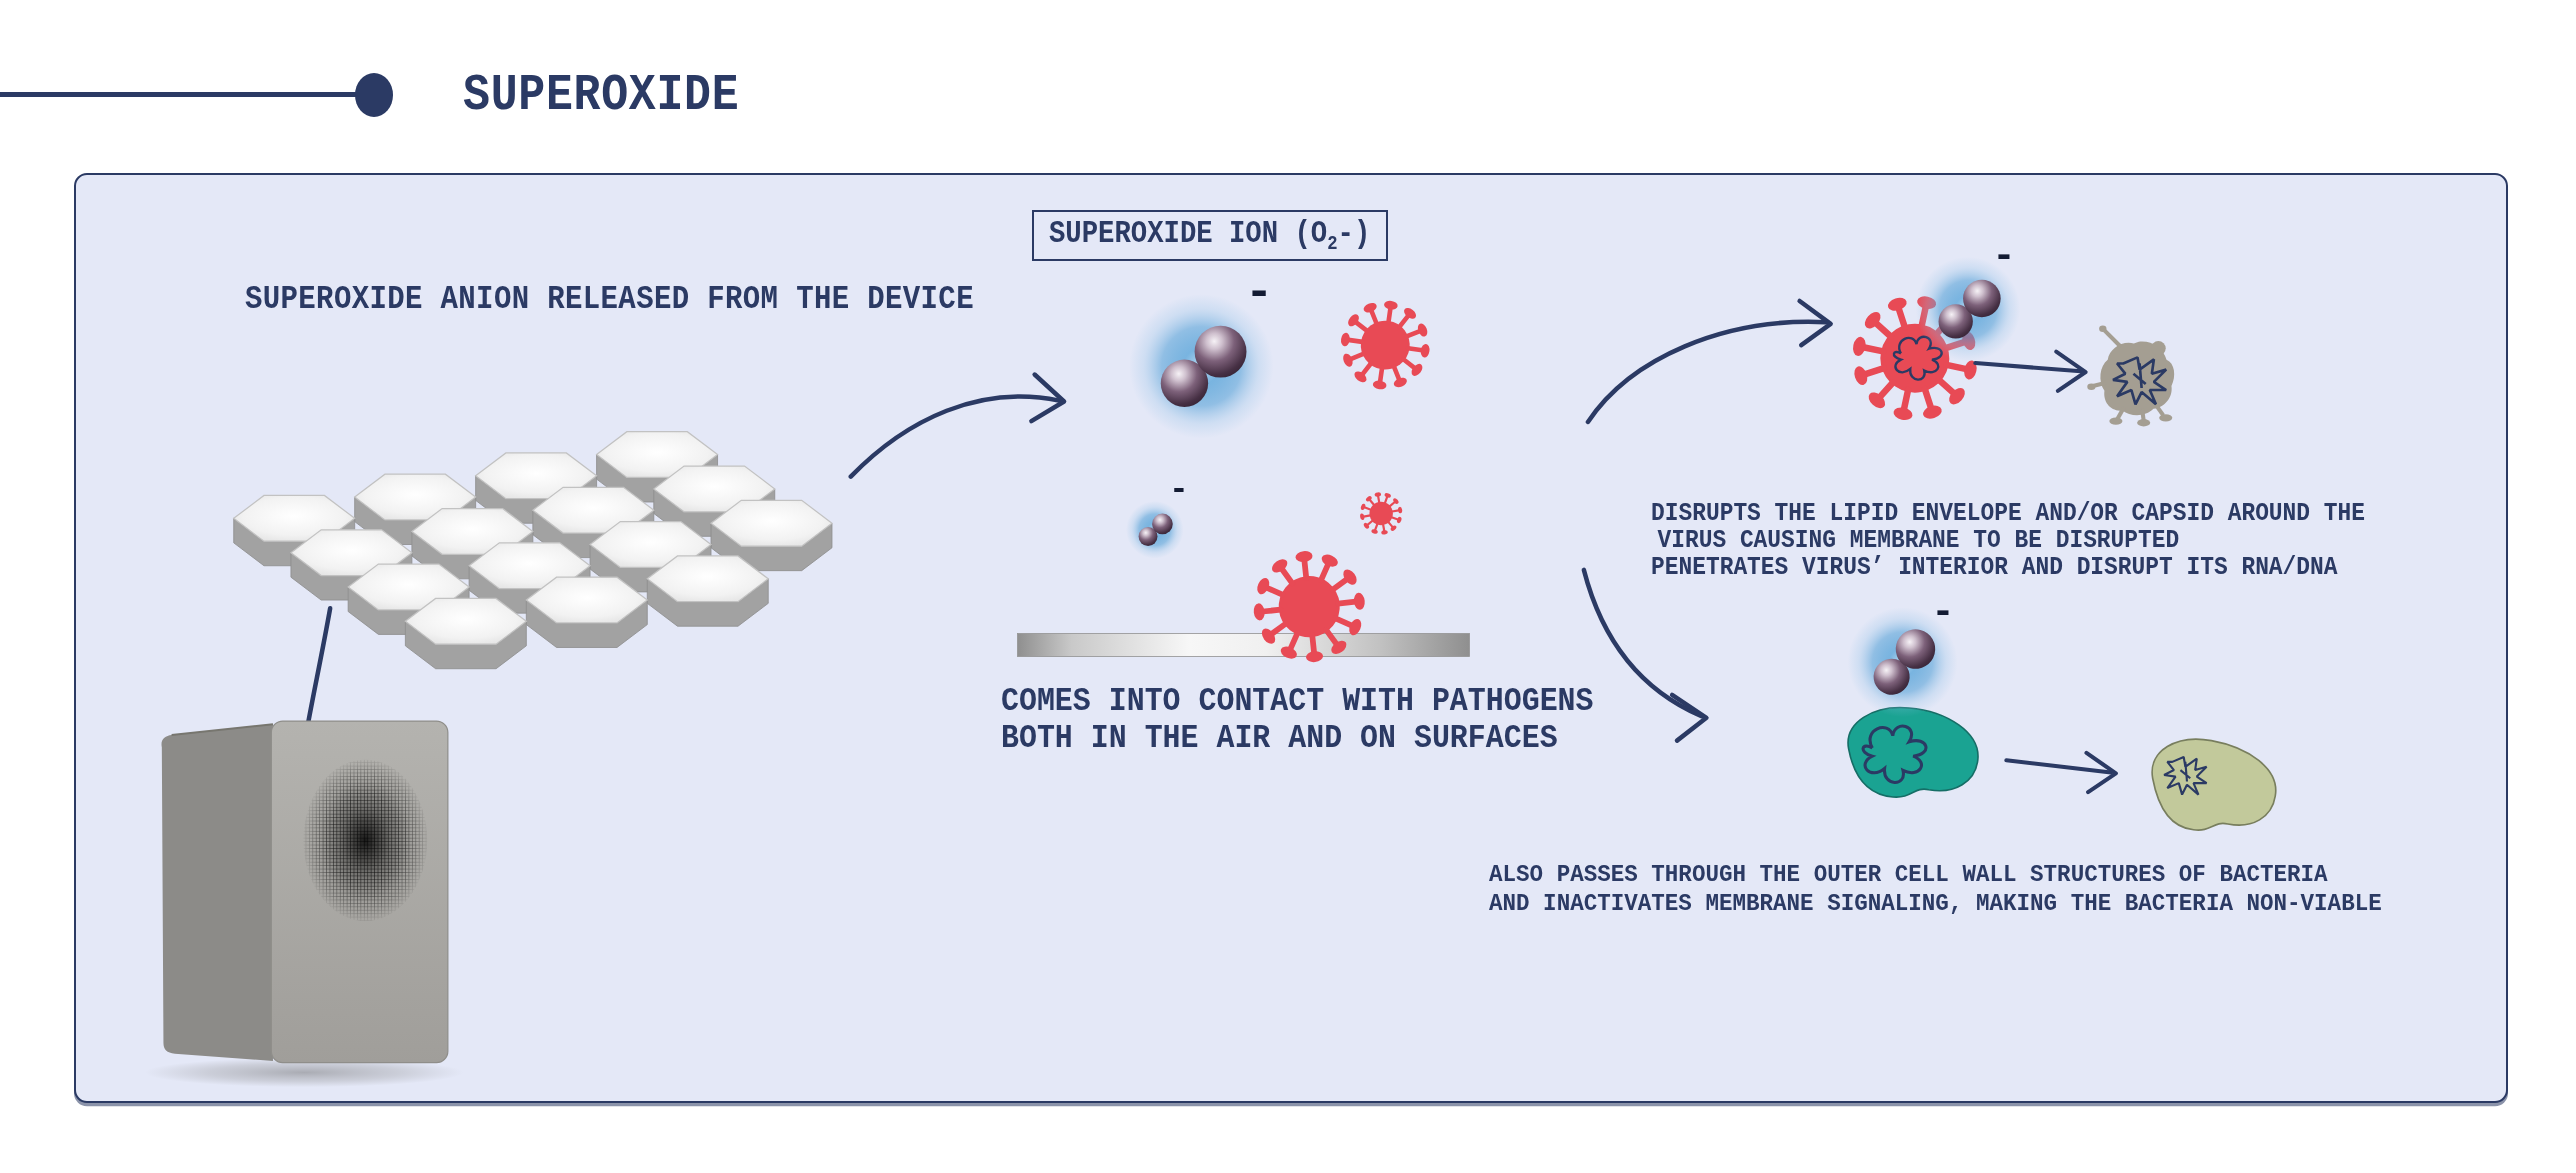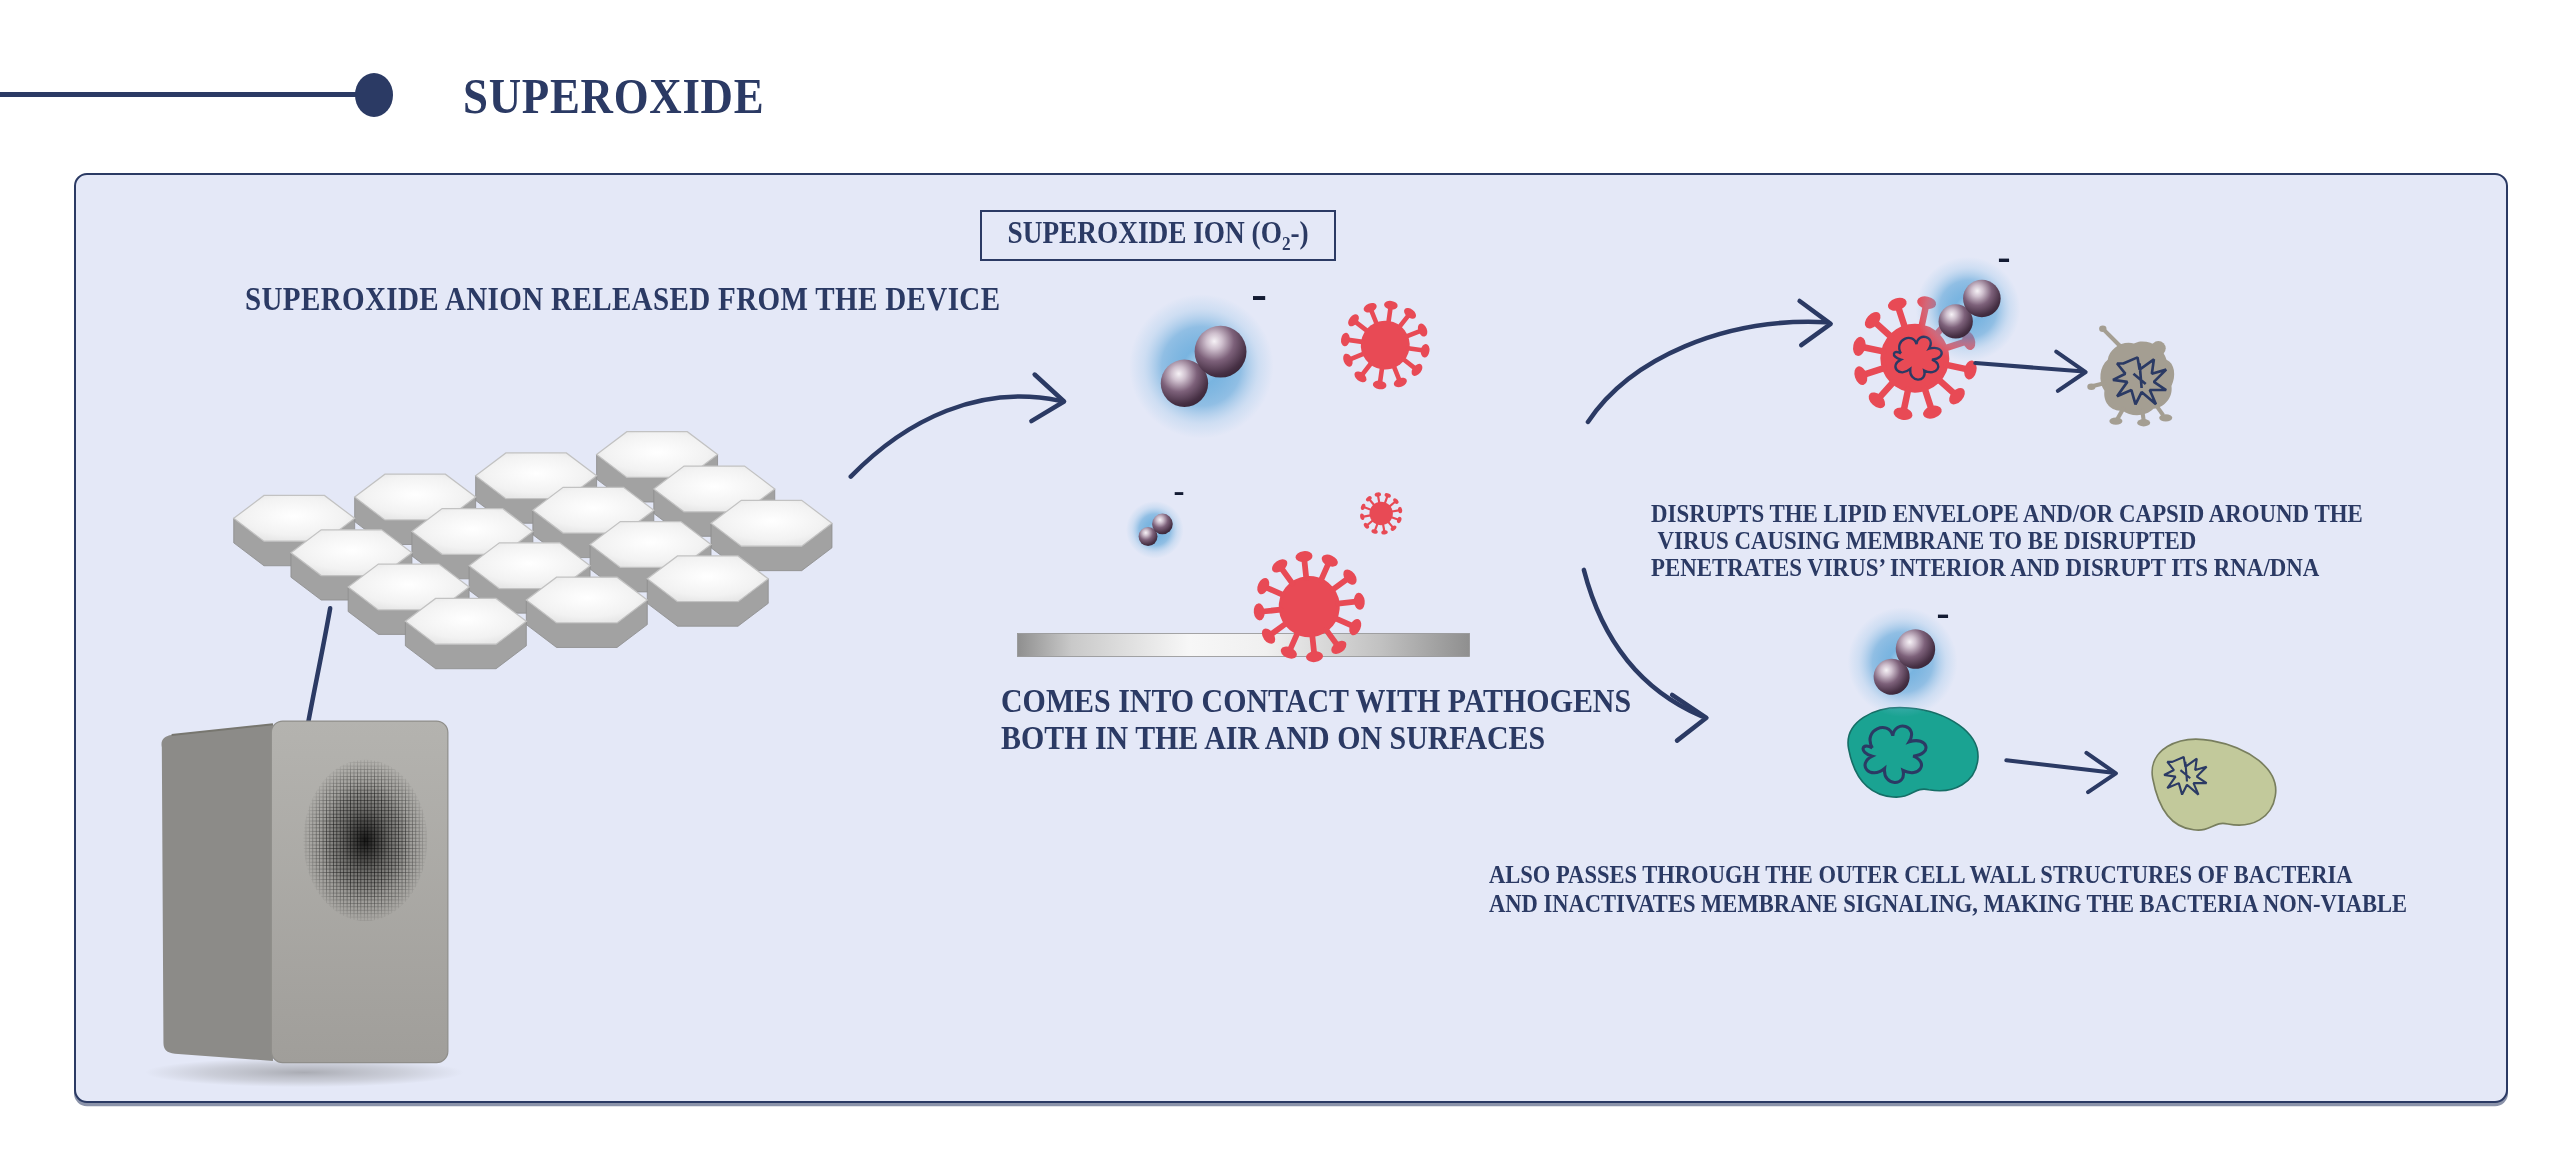--- a/index.html
+++ b/index.html
@@ -1,35 +1,35 @@
 <!DOCTYPE html>
 <html style="font-size:13px"><head>
 <meta charset="utf-8">
 <style>
   html,body{margin:0;padding:0;background:#ffffff;}
   .stage{position:relative;width:2576px;height:1174px;background:#ffffff;overflow:hidden;
-         font-family:Liberation Serif, serif;color:#2b3a64;}
+         font-family:Liberation Mono, monospace;color:#2b3a64;}
   
   .top-rule{position:absolute;left:0;top:92px;width:358px;height:4.9px;background:#2b3a64;}
   .top-dot{position:absolute;left:355px;top:73px;width:38px;height:44px;border-radius:50%;background:#2b3a64;}
   .page-title{position:absolute;left:463px;top:67px;margin:0;font-size:51px;font-weight:700;
               letter-spacing:0.8px;transform:scaleX(.88);transform-origin:left top;white-space:nowrap;}
   
   .panel{position:absolute;left:74px;top:173px;width:2434px;height:930px;background:#e4e8f7;
          border:2.5px solid #2b3a64;border-radius:13px;box-shadow:0 3.3px 0 rgba(43,58,100,.55);box-sizing:border-box;}
   .art{position:absolute;left:0;top:0;}
   
   .txt{position:absolute;font-weight:700;transform-origin:left top;white-space:nowrap;color:#2b3a64;}
   .device-heading{left:245px;top:281px;font-size:33px;letter-spacing:0.4px;transform:scaleX(.88);}
   .contact-caption{left:1001px;top:683px;font-size:34px;line-height:1.08;transform:scaleX(.88);}
   .virus-effect{left:1651px;top:500px;font-size:26px;line-height:1.04;transform:scaleX(.88);}
   .virus-effect .indent{padding-left:7.4px;}
   .bacteria-effect{left:1489px;top:861px;font-size:24.5px;line-height:1.17;transform:scaleX(.92);}
   
-  .ion-label-box{position:absolute;left:980px;top:210px;width:356px;height:51px;border:2px solid #2b3a64;
+  .ion-label-box{position:absolute;left:1032px;top:210px;width:356px;height:51px;border:2px solid #2b3a64;
                  display:flex;align-items:center;justify-content:center;box-sizing:border-box;}
   .ion-label-inner{font-size:31px;font-weight:700;transform:scaleX(.88);white-space:nowrap;}
   .ion-sub{font-size:19.6px;vertical-align:-7.4px;}
   
   .minus{position:absolute;transform:translate(-50%,-50%);font-size:47px;font-weight:900;
          color:#131b33;line-height:0;}
 </style>
 </head>
 <body>
 

